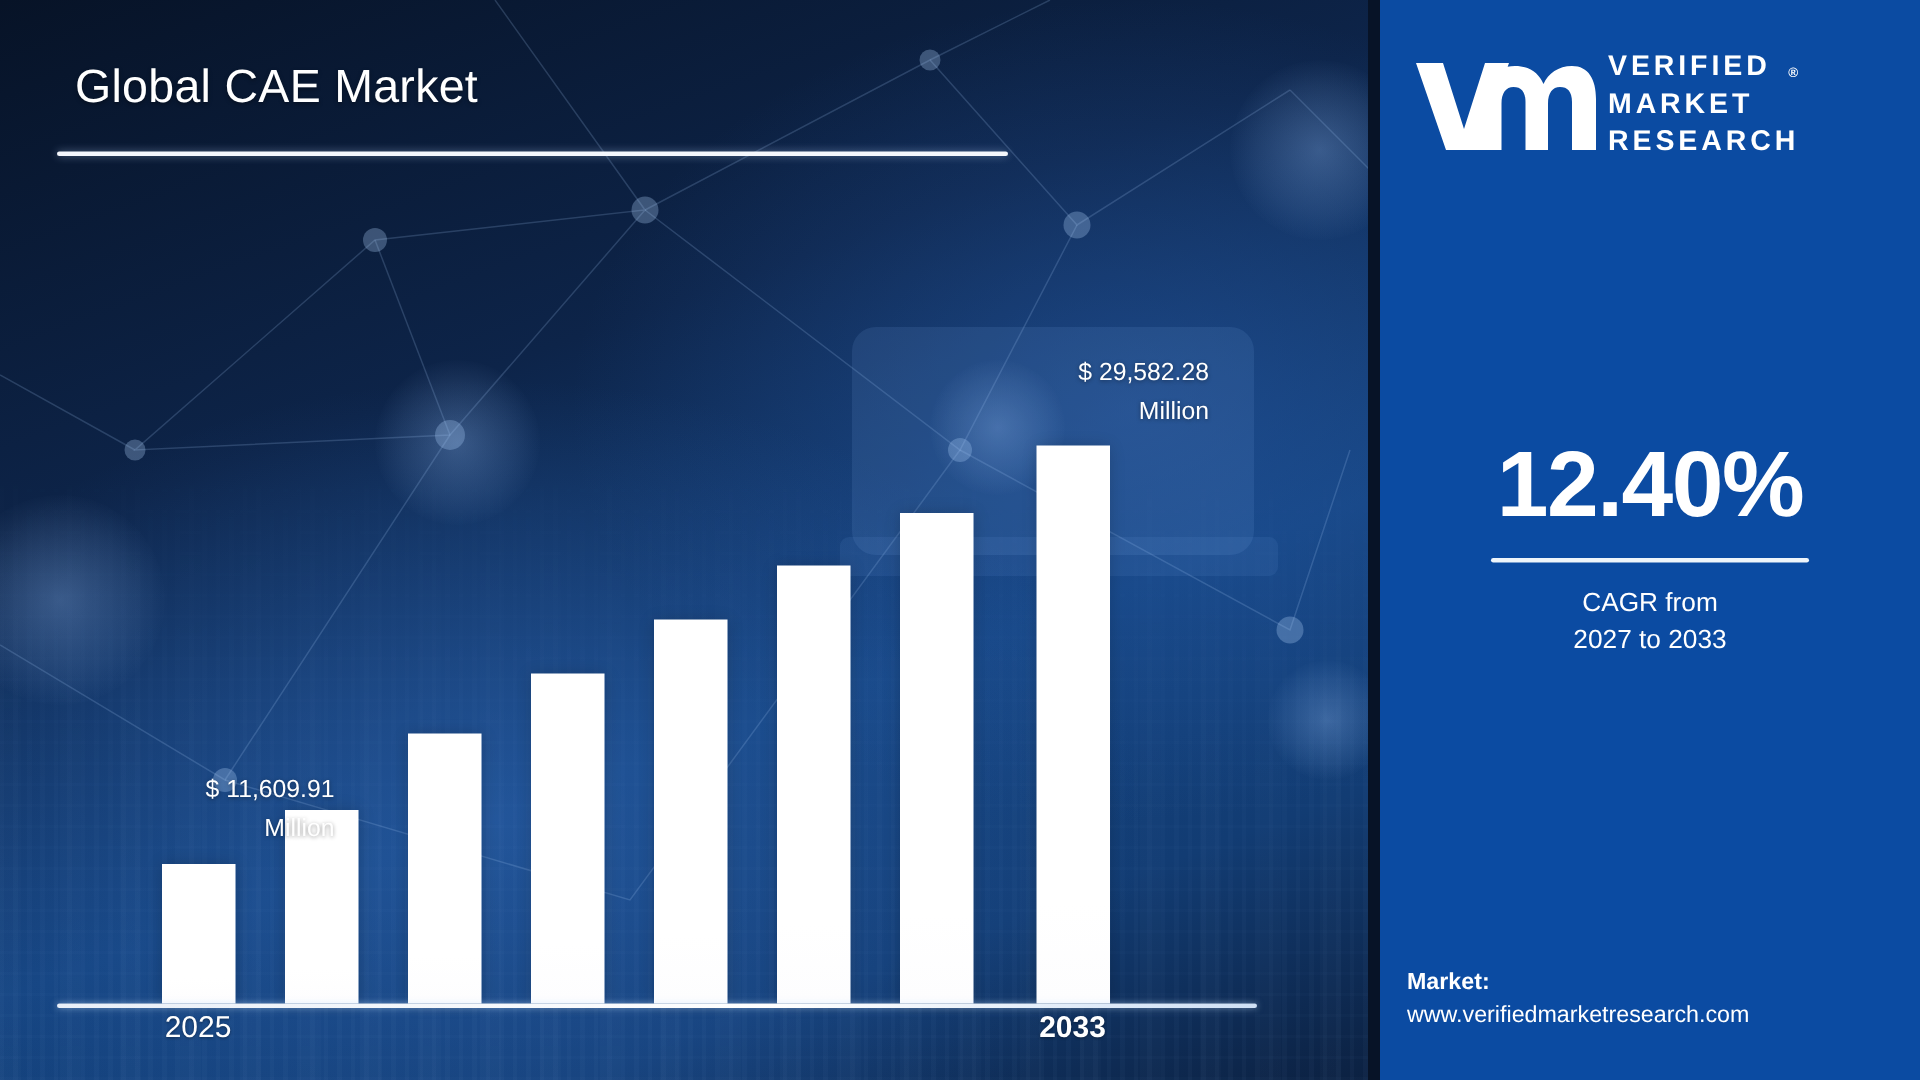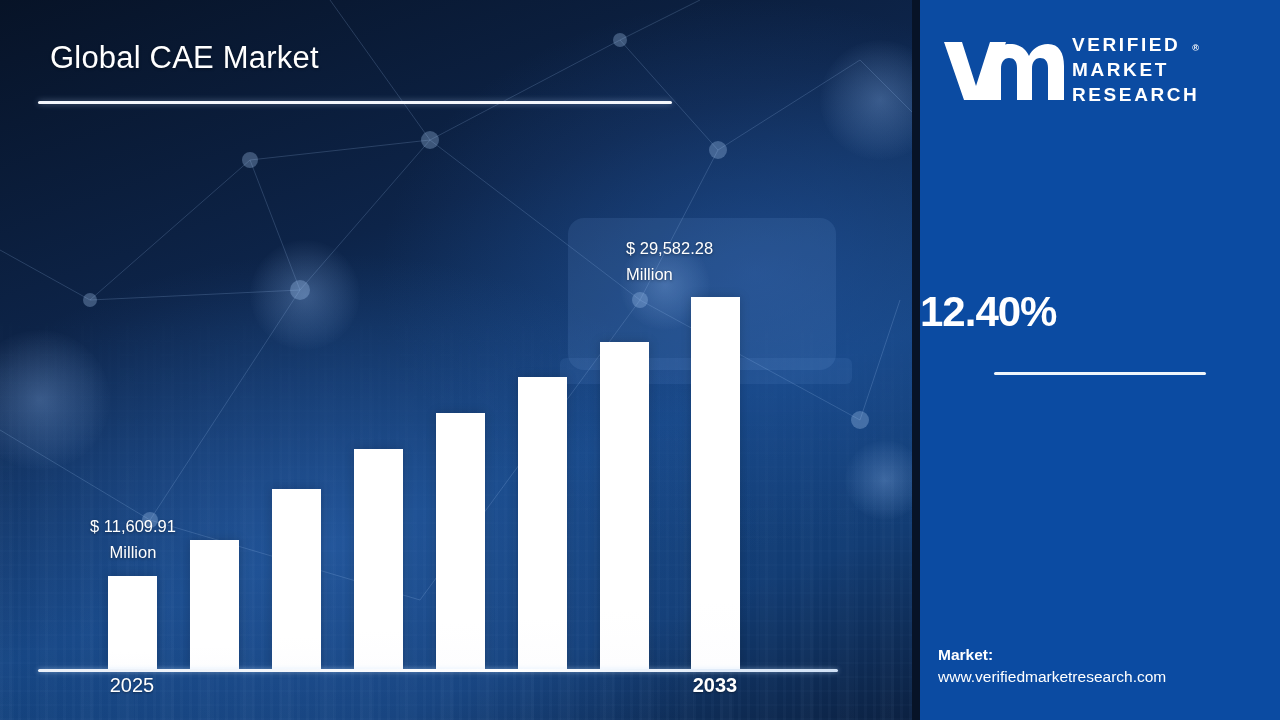--- a/index.html
+++ b/index.html
@@ -71,21 +71,21 @@
   }
   .bars {
     position:absolute; left:0; bottom:3px; width:800px; height:500px;
   }
   .bar {
     position:absolute; bottom:0; width:49px;
     background:linear-gradient(180deg,#ffffff 0%,#ffffff 82%,#fdfdfe 100%);
     box-shadow:0 0 10px rgba(0,0,0,.18);
   }
   .bar-value-label {
-    position:absolute; text-align:left; color:#ffffff;
+    position:absolute; text-align:right; color:#ffffff;
     font-size:16.5px; line-height:1.55; white-space:pre-line;
     text-shadow:0 1px 3px rgba(0,0,0,.4);
     width:180px;
   }
   .tick-label {
     position:absolute; color:#ffffff; font-size:20px;
     text-shadow:0 1px 2px rgba(0,0,0,.4); text-align:center; width:90px;
   }
 
   
@@ -104,22 +104,22 @@
     position:absolute; left:130px; top:6px;
     color:#ffffff; font-weight:700; letter-spacing:2.6px;
     font-size:19px; line-height:25px;
   }
   .logo-reg {
     position:absolute; right:-2px; top:4px;
     font-size:9px; font-weight:700; color:#ffffff;
   }
   .cagr-value {
     position:absolute; left:0; right:0; top:288px;
-    color:#ffffff;
-    font-size:42px; font-weight:700; letter-spacing:-1px;
+    text-align:center; color:#ffffff;
+    font-size:62px; font-weight:700; letter-spacing:-1px;
   }
   .cagr-rule {
     position:absolute; left:74px; top:372px; width:212px; height:2.5px;
     background:#eef5fb; border-radius:2px;
   }
   .cagr-sub {
     position:absolute; left:0; right:0; top:389px;
     text-align:center; color:#ffffff; font-size:17.5px; line-height:1.42;
     white-space:pre-line;
   }
@@ -182,21 +182,21 @@
         <div class="bar" style="left:70px;height:93px;"></div>
         <div class="bar" style="left:152px;height:129px;"></div>
         <div class="bar" style="left:234px;height:180px;"></div>
         <div class="bar" style="left:316px;height:220px;"></div>
         <div class="bar" style="left:398px;height:256px;"></div>
         <div class="bar" style="left:480px;height:292px;"></div>
         <div class="bar" style="left:562px;height:327px;"></div>
         <div class="bar" style="left:653px;height:372px;"></div>
       </div>
 
-      <div class="bar-value-label" style="left:5px;top:364px;text-align:center;">$ 11,609.91
+      <div class="bar-value-label" style="left:5px;top:364px;text-align:right;">$ 11,609.91
 Million</div>
 
       <div class="bar-value-label" style="left:588px;top:86px;">$ 29,582.28
 Million</div>
 
       <div class="axis-line"></div>
 
       <div class="tick-label" style="left:49px;top:524px;">2025</div>
       <div class="tick-label" style="left:632px;top:524px;font-weight:bold;">2033</div>
     </div>
@@ -214,19 +214,21 @@
       <div class="logo-text">
         <div>VERIFIED</div>
         <div>MARKET</div>
         <div>RESEARCH</div>
         <span class="logo-reg">®</span>
       </div>
     </div>
 
     <div class="cagr-value">12.40%</div>
     <div class="cagr-rule"></div>
+    <div class="cagr-sub">CAGR from
+2027 to 2033</div>
 
     <div class="source">
       <span class="src-label">Market:</span>
       <span class="src-url">www.verifiedmarketresearch.com</span>
     </div>
   </div>
 </div>
 
 </body></html>

